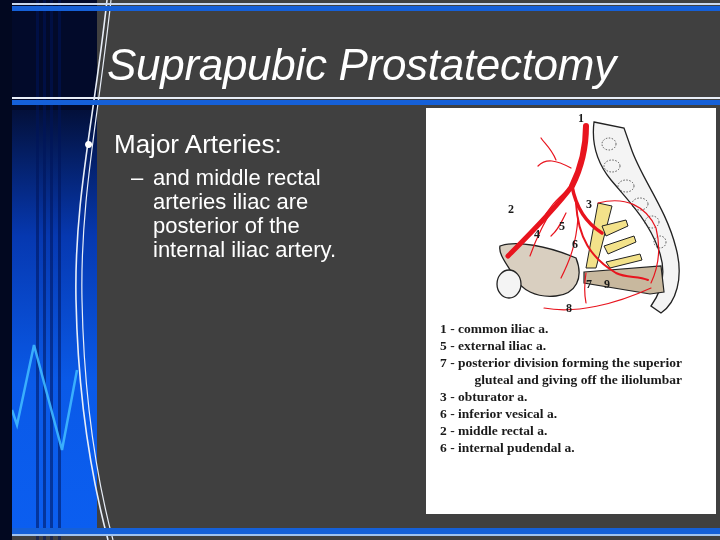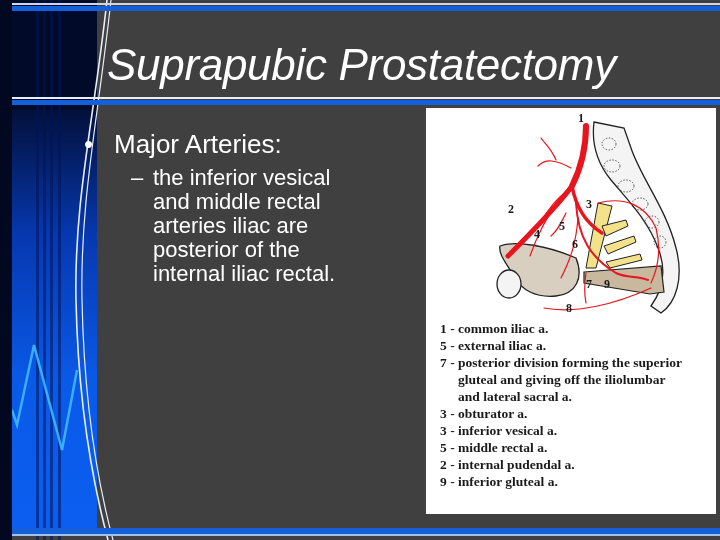--- a/index.html
+++ b/index.html
@@ -20,21 +20,21 @@
     .title { position: absolute; left: 95px; top: 40px; font-size: 44px; font-style: italic; color: #ffffff; white-space: nowrap; letter-spacing: -0.3px; }
     .body-text { position: absolute; left: 72px; top: 128px; color: #ffffff; }
     .bullet-row { display: flex; font-size: 26px; line-height: 32px; }
     .bullet-dot { width: 30px; }
     .sub-row { display: flex; font-size: 22px; line-height: 24px; margin-top: 6px; margin-left: 47px; }
     .sub-dash { width: 14px; }
     .sub-text { width: 230px; margin-left: 0px; }
     .figure { position: absolute; left: 414px; top: 108px; width: 290px; height: 406px; background: #ffffff; }
     .legend { position: absolute; left: 14px; top: 212px; font-family: "Liberation Serif", serif; font-weight: bold; color: #1a1a1a; font-size: 13.5px; line-height: 17px; }
     .legend-item { white-space: nowrap; }
-    .legend-item.indent { padding-left: 18px; }
+    .legend-item.indent { padding-left: 18px; text-align: right; }
     .diagram { position: absolute; left: 0; top: 0; }
     .lbl { font-family: "Liberation Serif", serif; font-weight: bold; font-size: 12px; fill: #1a1a1a; }
   </style>
 </head>
 <body>
 
 <div class="slide">
   <div class="left-top-dark"></div>
   <div class="left-glow"></div>
   <div class="vstripe" style="left:24px"></div>
@@ -60,25 +60,24 @@
   <div class="title">Suprapubic Prostatectomy</div>
 
   <div class="body-text">
     <div class="bullet-row">
       <span class="bullet-dot">•</span>
       <span>Major Arteries:</span>
     </div>
     <div class="sub-row">
       <span class="sub-dash">–</span>
       <span class="sub-text" style="margin-left:8px">
-        <div>the inferior vesical</div>
         <div>and middle rectal</div>
         <div>arteries iliac are</div>
         <div>posterior of the</div>
-        <div>internal iliac rectal.</div>
+        <div>internal iliac artery.</div>
       </span>
     </div>
   </div>
 
   <div class="figure">
     <svg class="diagram" width="290" height="210">
 
       <path d="M168,14 L198,20 L205,40 C215,70 240,100 250,140 C258,170 250,195 235,205 L225,198 C238,180 240,160 232,140 C222,112 200,90 185,72 C172,56 165,38 168,14 Z" fill="#f4f4f4" stroke="#222" stroke-width="1.3"></path>
       <g fill="none" stroke="#333" stroke-width="0.8" stroke-dasharray="1.5,1.5">
         <ellipse cx="183" cy="36" rx="7" ry="6"></ellipse>
@@ -125,21 +124,19 @@
       <text class="lbl" x="160" y="180">7</text>
       <text class="lbl" x="178" y="180">9</text>
       <text class="lbl" x="140" y="204">8</text>
     </svg>
 
     <div class="legend">
       <div class="legend-item">1 - common iliac a.</div>
       <div class="legend-item">5 - external iliac a.</div>
       <div class="legend-item">7 - posterior division forming the superior</div>
       <div class="legend-item indent">gluteal and giving off the iliolumbar</div>
-      <div class="legend-item indent">and lateral sacral a.</div>
       <div class="legend-item">3 - obturator a.</div>
-      <div class="legend-item">3 - inferior vesical a.</div>
-      <div class="legend-item">5 - middle rectal a.</div>
-      <div class="legend-item">2 - internal pudendal a.</div>
-      <div class="legend-item">9 - inferior gluteal a.</div>
+      <div class="legend-item">6 - inferior vesical a.</div>
+      <div class="legend-item">2 - middle rectal a.</div>
+      <div class="legend-item">6 - internal pudendal a.</div>
     </div>
   </div>
 </div>
 
 </body></html>

